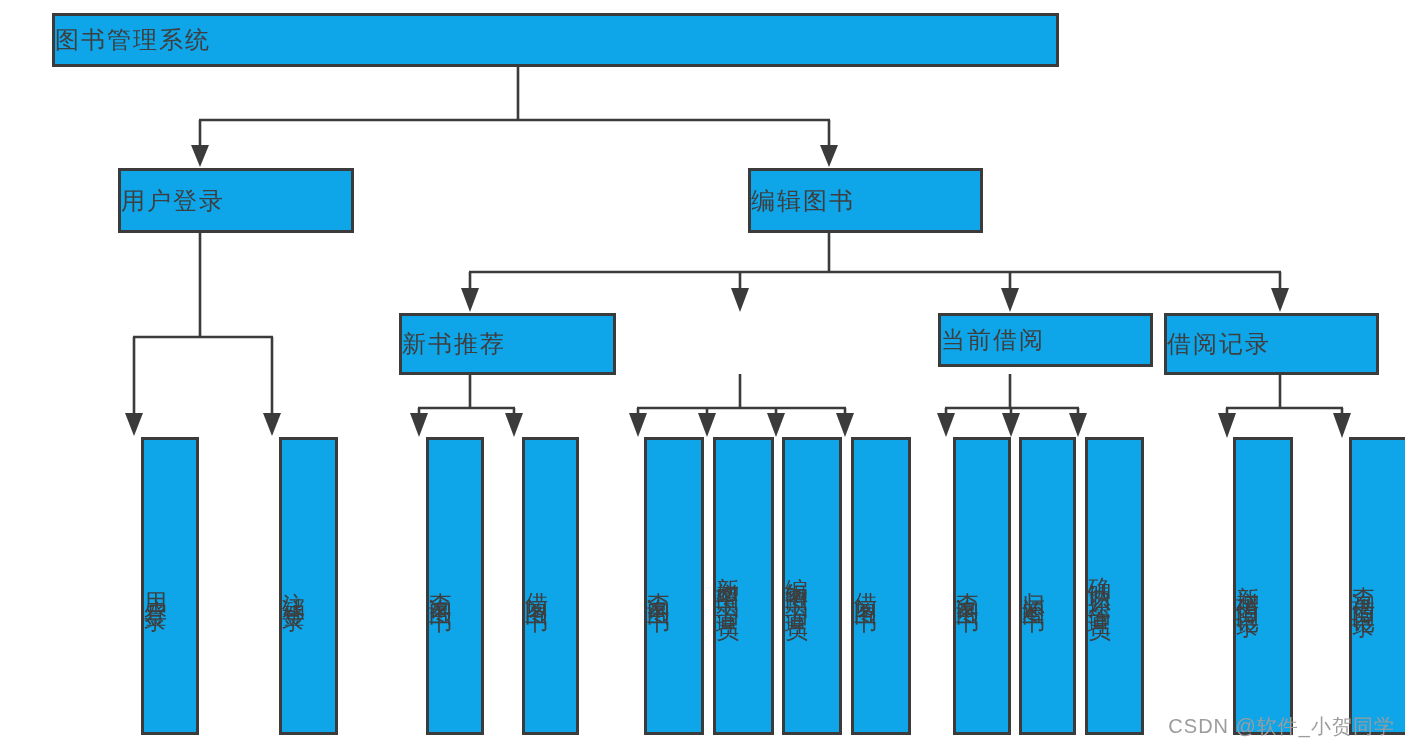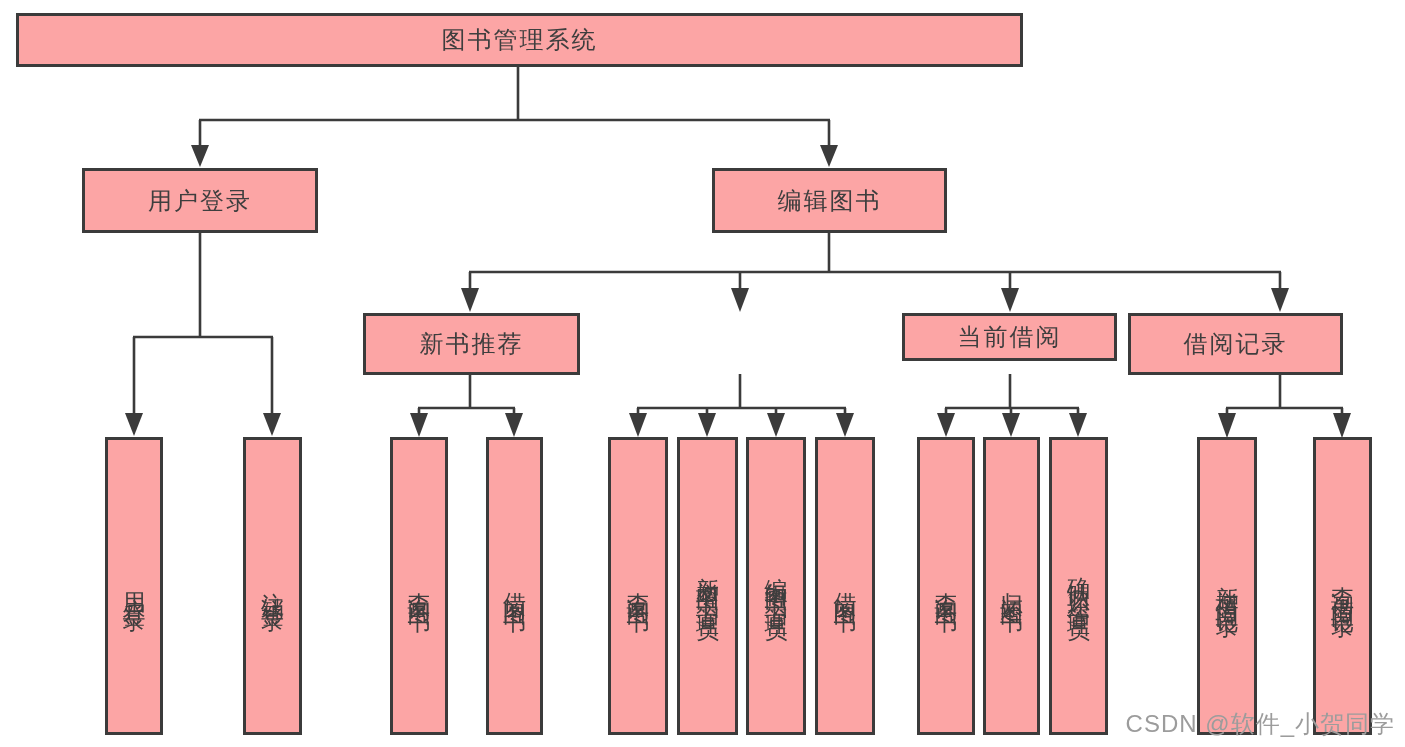--- a/index.html
+++ b/index.html
@@ -6,33 +6,33 @@
   #stage{
     position:relative;width:1405px;height:747px;overflow:hidden;
     background:var(--c-background,#fff);
     font-family:"Liberation Sans","DejaVu Sans",sans-serif;
     color:var(--c-text,#3e3e3e);
   }
   #wires{position:absolute;left:0;top:0;z-index:0;}
   #wires .w{stroke:var(--c-line,#3b3b3b);stroke-width:2.6;fill:none;}
   #wires .ah{fill:var(--c-line,#3b3b3b);stroke:none;}
   .node{
-    position:absolute;box-sizing:border-box;background:#fca5a5;
+    position:absolute;box-sizing:border-box;background:#0ea5e9;
     border:3px solid var(--c-line,#3b3b3b);
-    display:flex;align-items:center;justify-content:center;
-    z-index:1;font-size:24px;letter-spacing:2px;white-space:nowrap;
+    display:flex;align-items:center;
+    z-index:1;font-size:24px;letter-spacing:2px;white-space:nowrap;margin-left:36px;
   }
   .leaf{font-size:23px;letter-spacing:0;}
   .leaf .vtext{
     writing-mode:vertical-rl;text-orientation:mixed;
     letter-spacing:6px;line-height:1;white-space:nowrap;
   }
   #watermark{
     position:absolute;right:10px;bottom:7px;z-index:2;
-    font-size:24px;letter-spacing:1px;
+    font-size:20px;letter-spacing:1px;
     color:var(--c-watermark,#9c9c9c);
     margin-top:25px;
   }
 </style>
 </head>
 <body>
 
 <div id="stage">
 
   <svg id="wires" width="1405" height="747" viewBox="0 0 1405 747">
@@ -111,21 +111,21 @@
   <div class="node" style="left:82px;top:168px;width:236px;height:65px;">
     <span>用户登录</span>
   </div>
   <div class="node" style="left:712px;top:168px;width:235px;height:65px;">
     <span>编辑图书</span>
   </div>
 
   <div class="node" style="left:363px;top:313px;width:217px;height:62px;">
     <span>新书推荐</span>
   </div>
-  <div class="node" style="left:902px;top:313px;width:215px;height:48px;">
+  <div class="node" style="left:902px;top:313px;width:215px;height:54px;">
     <span>当前借阅</span>
   </div>
   <div class="node" style="left:1128px;top:313px;width:215px;height:62px;">
     <span>借阅记录</span>
   </div>
 
   <div class="node leaf" style="left:105px;top:437px;width:58px;height:298px;">
     <span class="vtext">用户登录</span>
   </div>
   <div class="node leaf" style="left:243px;top:437px;width:59px;height:298px;">

